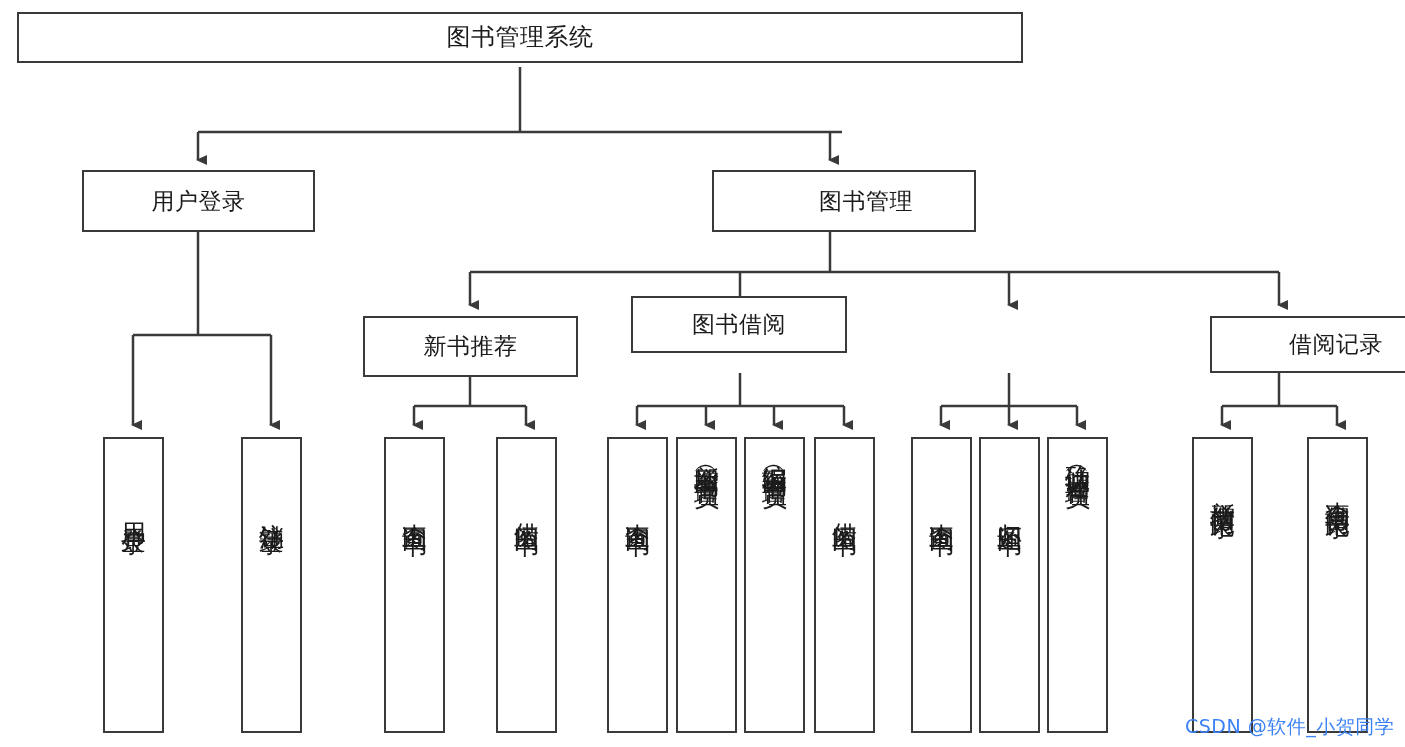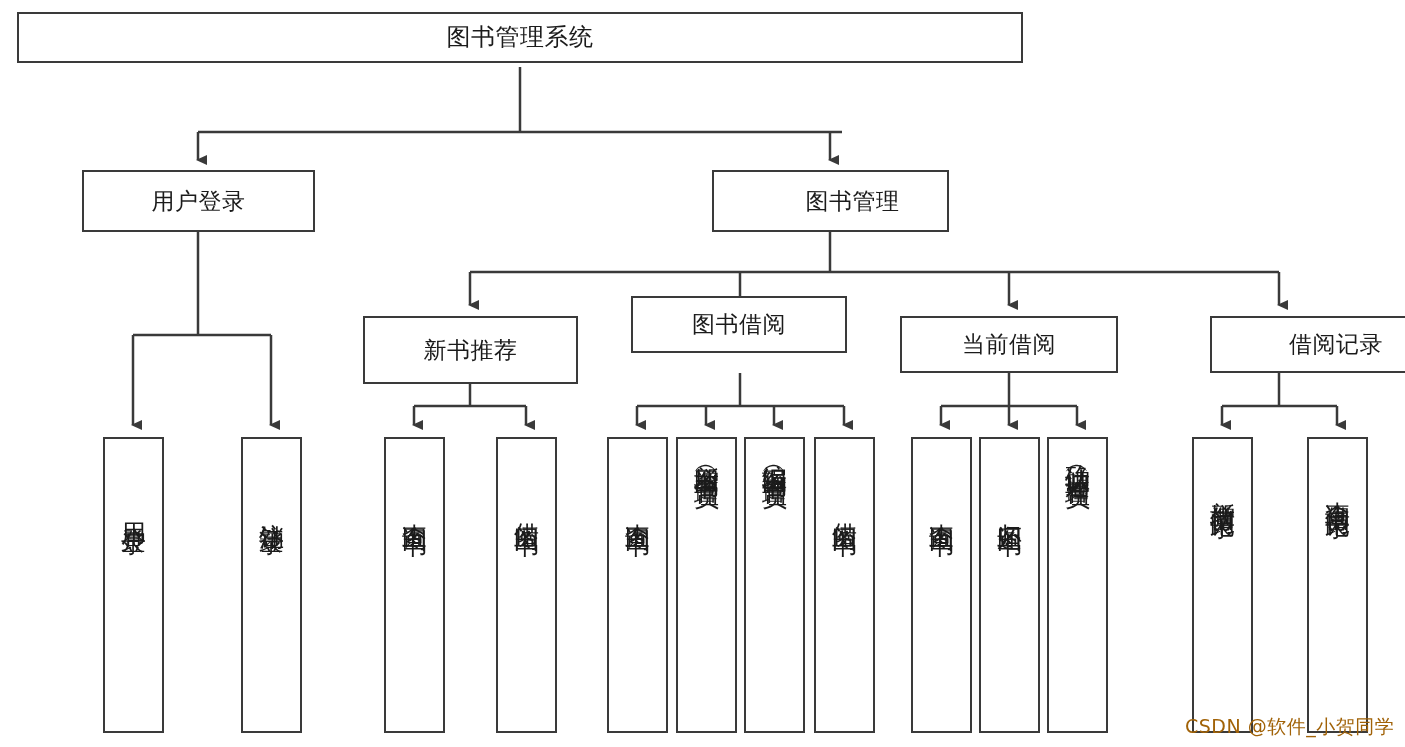--- a/index.html
+++ b/index.html
@@ -63,21 +63,21 @@
     padding-top: 58px;
   }
   .node.vert.midlow .label {
     padding-top: 36px;
   }
   .watermark {
     position: absolute;
     left: 1185px;
     top: 714px;
     font-size: 19px;
-    color: #a16207;
+    color: #3b82f6;
     white-space: nowrap;
     letter-spacing: 0.5px;
   }
 </style>
 </head>
 <body>
 
 <div id="canvas">
 
   <svg id="wires" viewBox="0 0 1405 747">
@@ -130,33 +130,30 @@
     </g>
   </svg>
 
   <div class="node horiz root" style="left:17px; top:12px; width:1006px; height:51px;">
     <span class="label">图书管理系统</span>
   </div>
 
   <div class="node horiz" style="left:82px; top:170px; width:233px; height:62px;">
     <span class="label">用户登录</span>
   </div>
-  <div class="node horiz" style="left:712px; top:170px; width:237px; height:62px;padding-left:44px;">
+  <div class="node horiz" style="left:712px; top:170px; width:264px; height:62px;padding-left:44px;">
     <span class="label">图书管理</span>
   </div>
 
-  <div class="node horiz" style="left:363px; top:316px; width:215px; height:68px;">
+  <div class="node horiz" style="left:363px; top:316px; width:215px; height:61px;">
     <span class="label">新书推荐</span>
   </div>
   <div class="node horiz" style="left:631px; top:296px; width:216px; height:57px;">
     <span class="label">图书借阅</span>
   </div>
-  <div class="node horiz" style="left:900px; top:316px; width:218px; height:57px;">
-    <span class="label">当前借阅</span>
-  </div>
   <div class="node horiz" style="left:1210px; top:316px; width:252px; height:57px;">
     <span class="label">借阅记录</span>
   </div>
 
   <div class="node vert mid" style="left:103px; top:437px; width:61px; height:296px;">
     <span class="label">用户登录</span>
   </div>
   <div class="node vert mid" style="left:241px; top:437px; width:61px; height:296px;">
     <span class="label">注销登录</span>
   </div>

